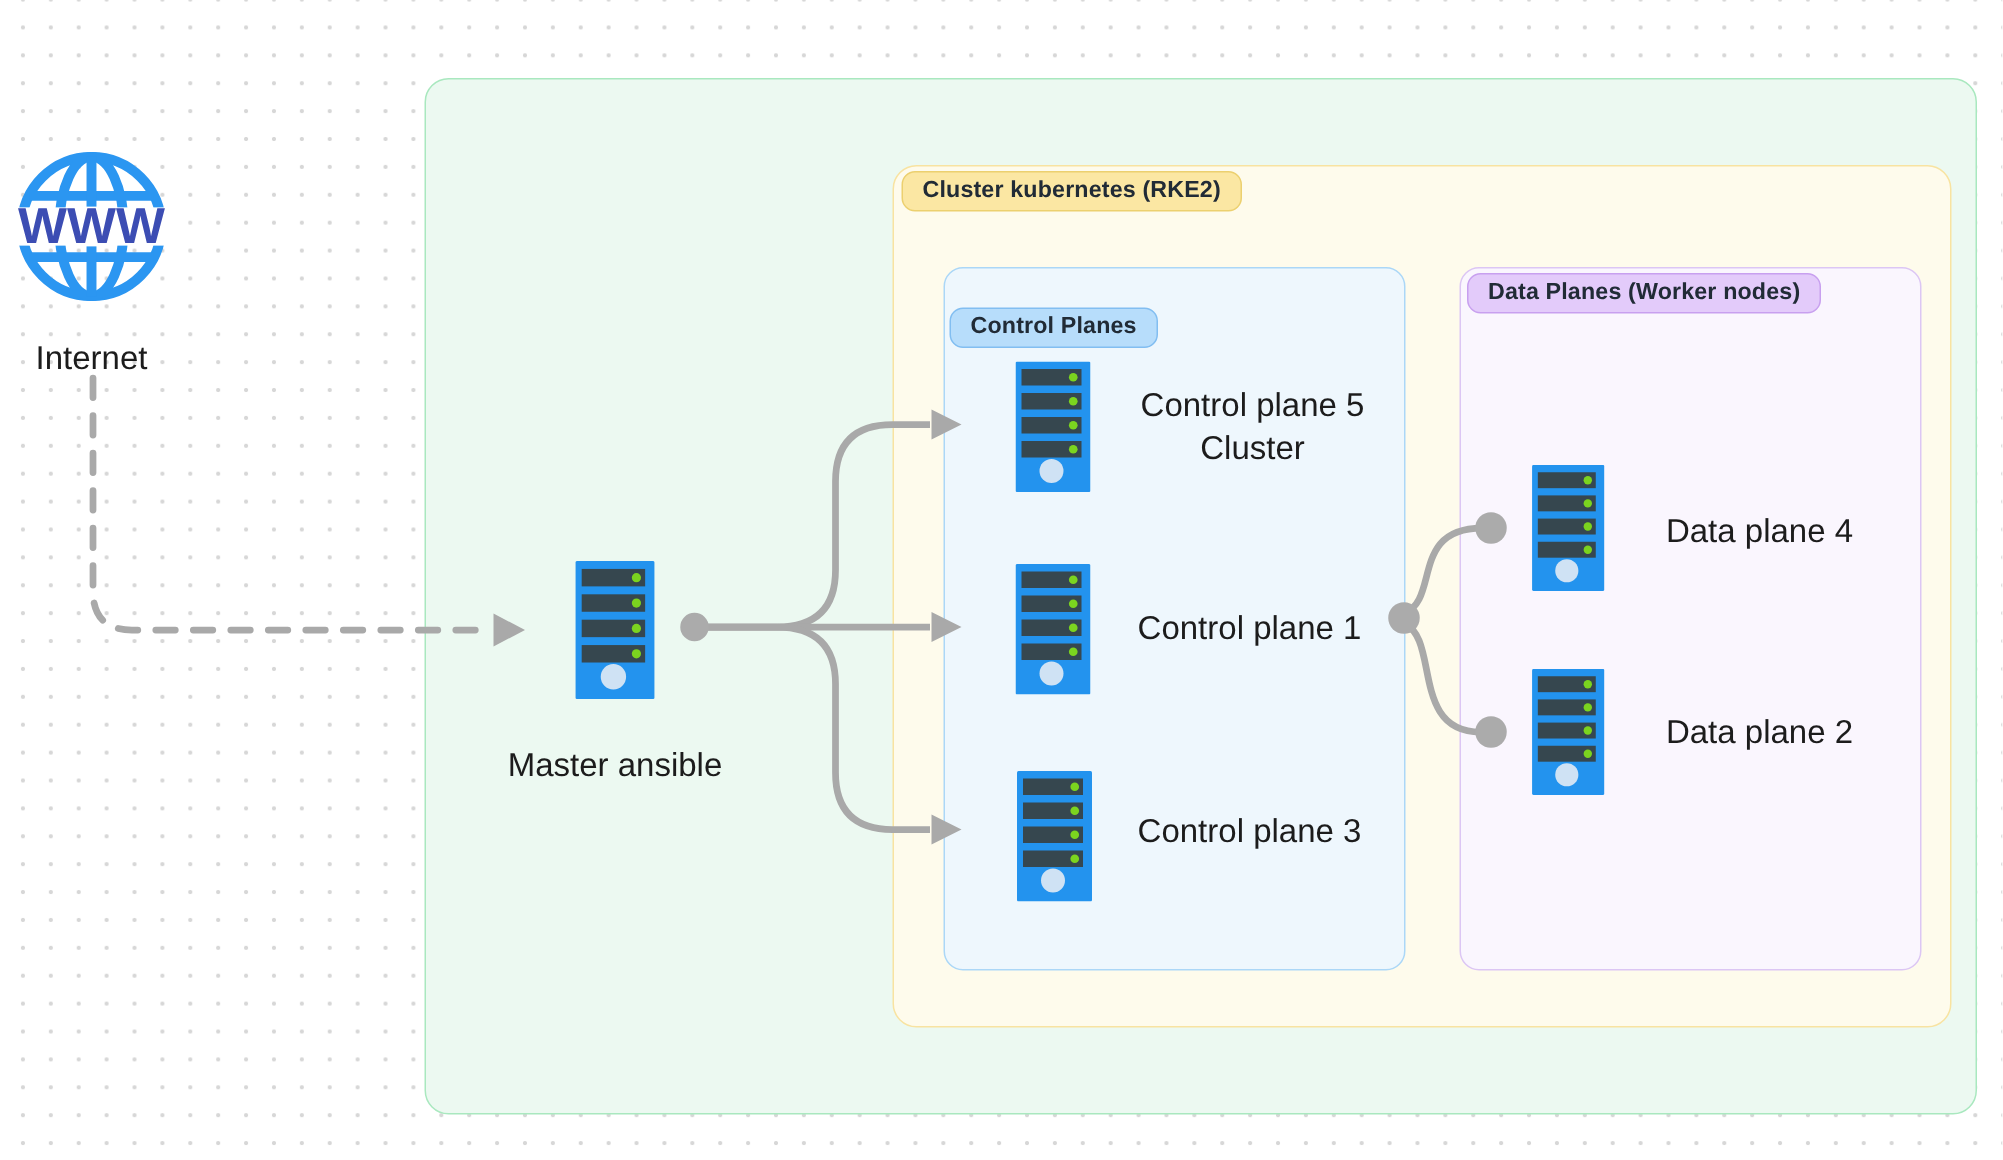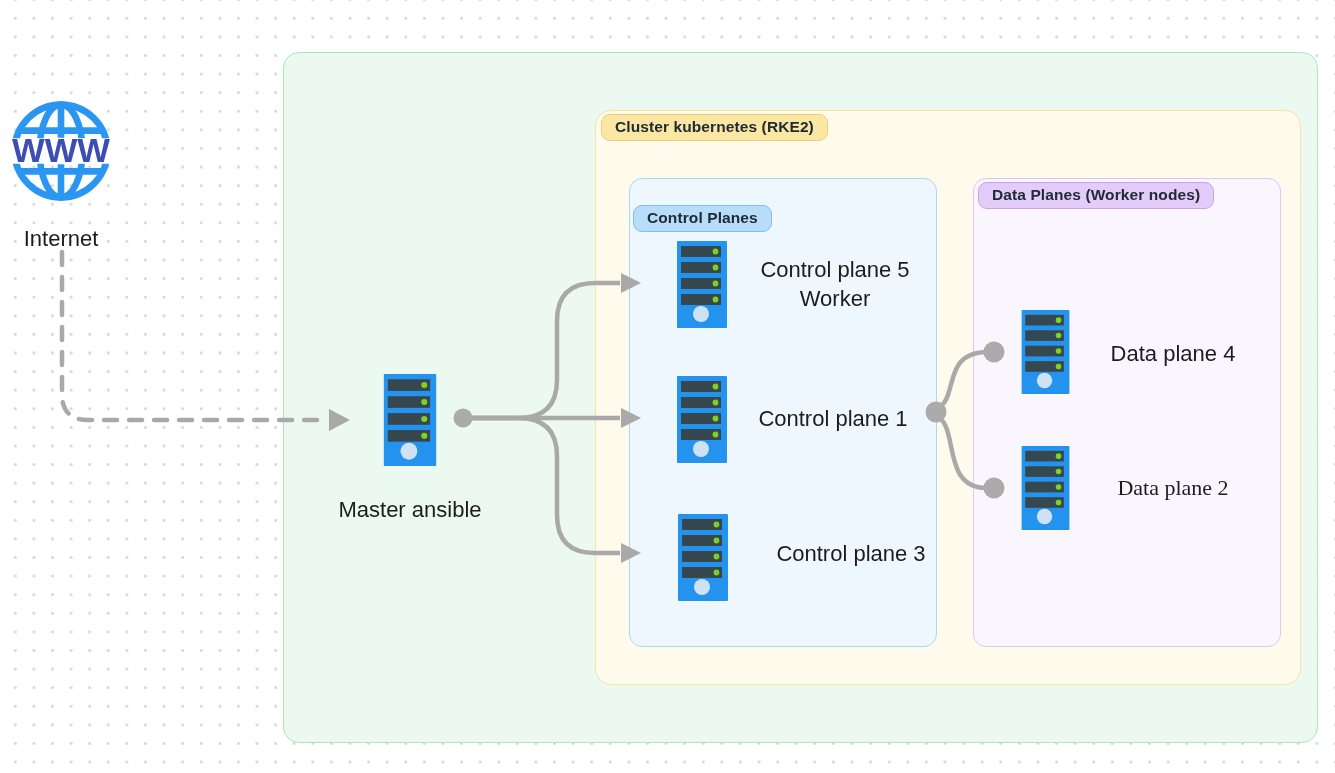--- a/index.html
+++ b/index.html
@@ -127,35 +127,35 @@
 
   <svg class="server" style="left:383px; top:374px;" width="54" height="92" viewBox="0 0 50 87">
       <use href="#server-sym"></use>
     </svg>
   <div class="node-label" style="left:410px; top:510px;text-align:center;">Master ansible</div>
 
   <svg class="server" style="left:677px; top:241px;" width="50" height="87" viewBox="0 0 50 87">
       <use href="#server-sym"></use>
     </svg>
   <div class="node-label" style="left:835px; top:270px;">Control plane 5</div>
-  <div class="node-label" style="left:835px; top:299px;">Worker</div>
+  <div class="node-label" style="left:835px; top:299px;">Cluster</div>
 
   <svg class="server" style="left:677px; top:376px;" width="50" height="87" viewBox="0 0 50 87">
       <use href="#server-sym"></use>
     </svg>
   <div class="node-label" style="left:833px; top:419px;">Control plane 1</div>
 
   <svg class="server" style="left:678px; top:513px;" width="50" height="89" viewBox="0 0 50 87">
       <use href="#server-sym"></use>
     </svg>
-  <div class="node-label" style="left:833px; top:554px;margin-left:18px;">Control plane 3</div>
+  <div class="node-label" style="left:833px; top:554px;">Control plane 3</div>
 
   <svg class="server" style="left:1021px; top:310px;" width="49" height="84" viewBox="0 0 50 87">
       <use href="#server-sym"></use>
     </svg>
   <div class="node-label" style="left:1173px; top:354px;">Data plane 4</div>
 
   <svg class="server" style="left:1021px; top:446px;" width="49" height="84" viewBox="0 0 50 87">
       <use href="#server-sym"></use>
     </svg>
-  <div class="node-label" style="left:1173px; top:488px;font-family:Liberation Serif, serif;">Data plane 2</div>
+  <div class="node-label" style="left:1173px; top:488px;">Data plane 2</div>
 
 </div>
 
 </body></html>

